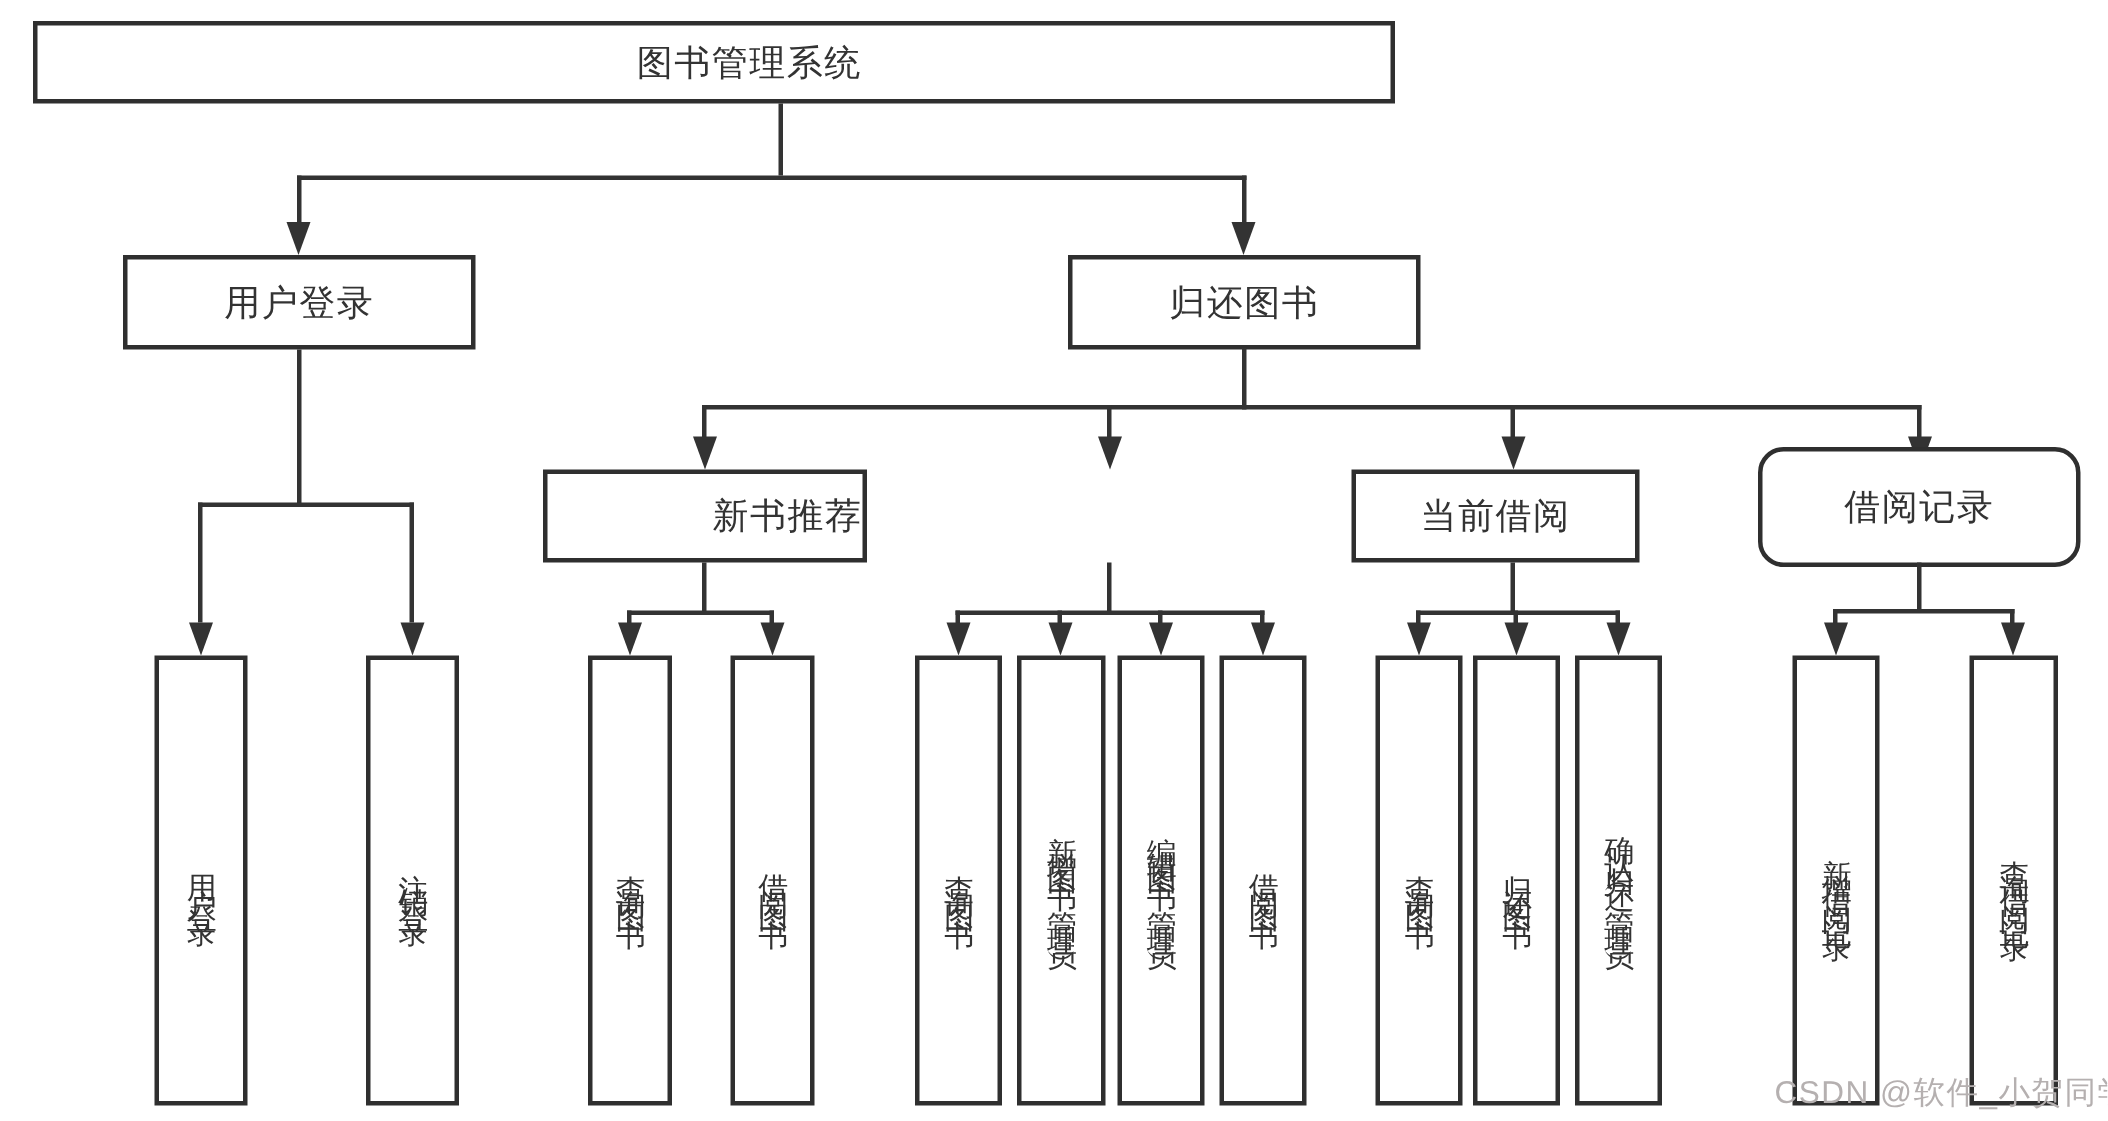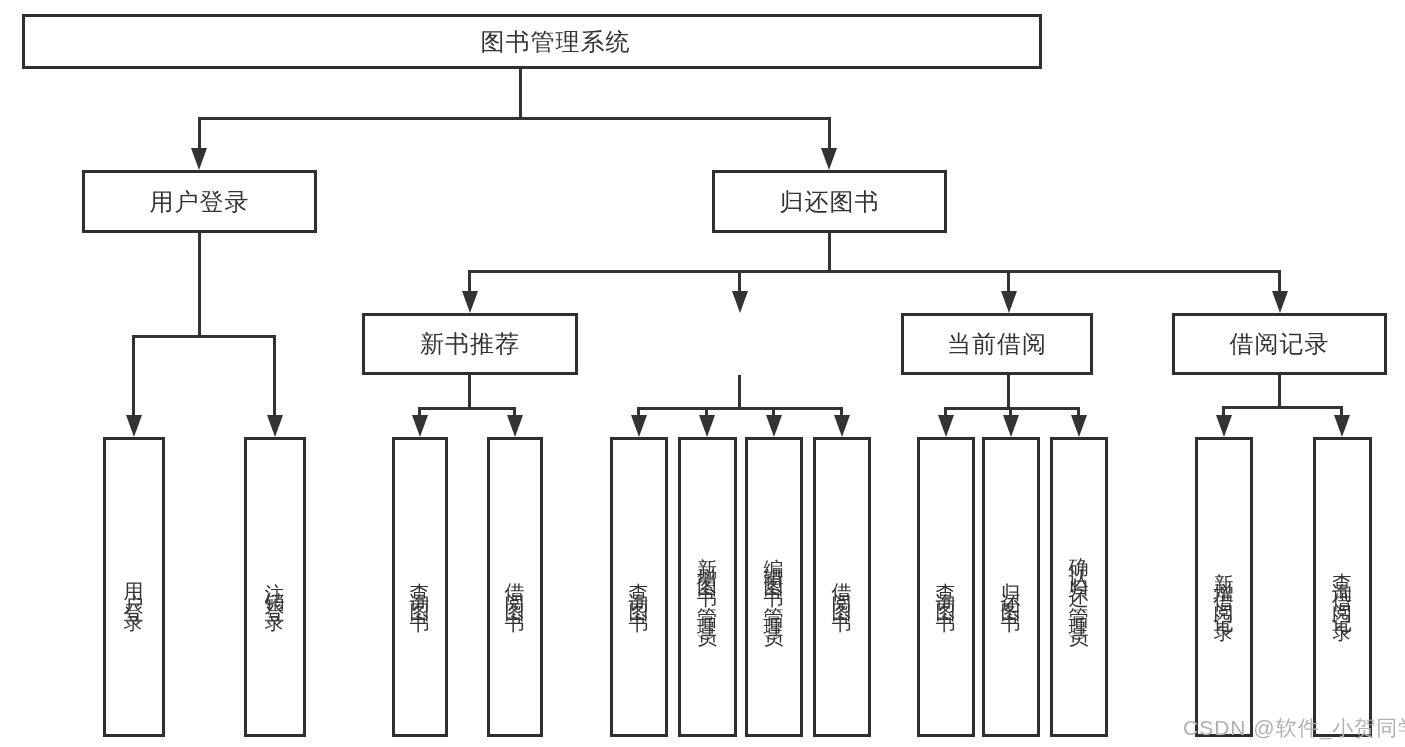--- a/index.html
+++ b/index.html
@@ -25,21 +25,21 @@
   .wm{
     position:absolute;left:1183px;top:714px;z-index:5;
     font-size:21px;color:#b5b0b0;letter-spacing:1px;white-space:nowrap;
   }
 </style>
 </head>
 <body>
 
 <div class="stage">
 
-  <div class="node" style="left:22px;top:14px;width:1020px;height:55px;padding-left:47px;">
+  <div class="node" style="left:22px;top:14px;width:908px;height:55px;padding-left:47px;">
     <span>图书管理系统</span>
   </div>
 
   <div class="l" style="left:519px;top:69px;width:3px;height:48px;"></div>
   <div class="l" style="left:198px;top:117px;width:633px;height:3px;"></div>
   <div class="l" style="left:198px;top:117px;width:3px;height:33px;"></div>
   <div class="arrow" style="left:191px;top:148px;"></div>
   <div class="l" style="left:828px;top:117px;width:3px;height:33px;"></div>
   <div class="arrow" style="left:821px;top:148px;"></div>
 
@@ -61,27 +61,27 @@
   <div class="l" style="left:468px;top:270px;width:813px;height:3px;"></div>
   <div class="l" style="left:468px;top:270px;width:3px;height:23px;"></div>
   <div class="arrow" style="left:462px;top:291px;"></div>
   <div class="l" style="left:738px;top:270px;width:3px;height:23px;"></div>
   <div class="arrow" style="left:732px;top:291px;"></div>
   <div class="l" style="left:1007px;top:270px;width:3px;height:23px;"></div>
   <div class="arrow" style="left:1001px;top:291px;"></div>
   <div class="l" style="left:1278px;top:270px;width:3px;height:23px;"></div>
   <div class="arrow" style="left:1272px;top:291px;"></div>
 
-  <div class="node" style="left:362px;top:313px;width:216px;height:62px;">
+  <div class="node" style="left:362px;top:313px;width:216px;height:62px;justify-content:flex-end;">
     <span>新书推荐</span>
   </div>
   <div class="node" style="left:901px;top:313px;width:192px;height:62px;">
     <span>当前借阅</span>
   </div>
-  <div class="node" style="left:1172px;top:313px;width:215px;height:62px;">
+  <div class="node" style="left:1172px;top:298px;width:215px;height:80px;border-radius:17px;">
     <span>借阅记录</span>
   </div>
 
   <div class="l" style="left:468px;top:375px;width:3px;height:34px;"></div>
   <div class="l" style="left:418px;top:407px;width:98px;height:3px;"></div>
   <div class="l" style="left:418px;top:407px;width:3px;height:10px;"></div>
   <div class="arrow" style="left:412px;top:415px;"></div>
   <div class="l" style="left:513px;top:407px;width:3px;height:10px;"></div>
   <div class="arrow" style="left:507px;top:415px;"></div>
 

